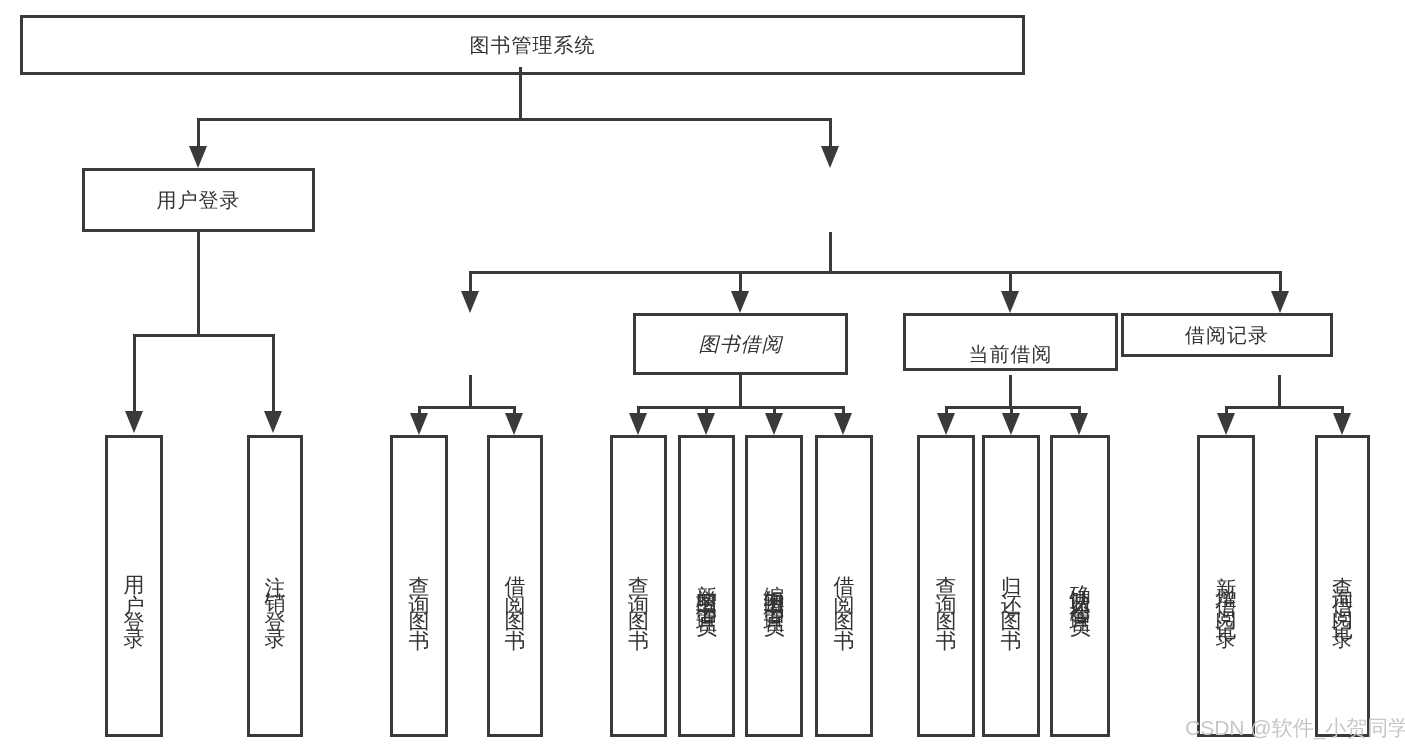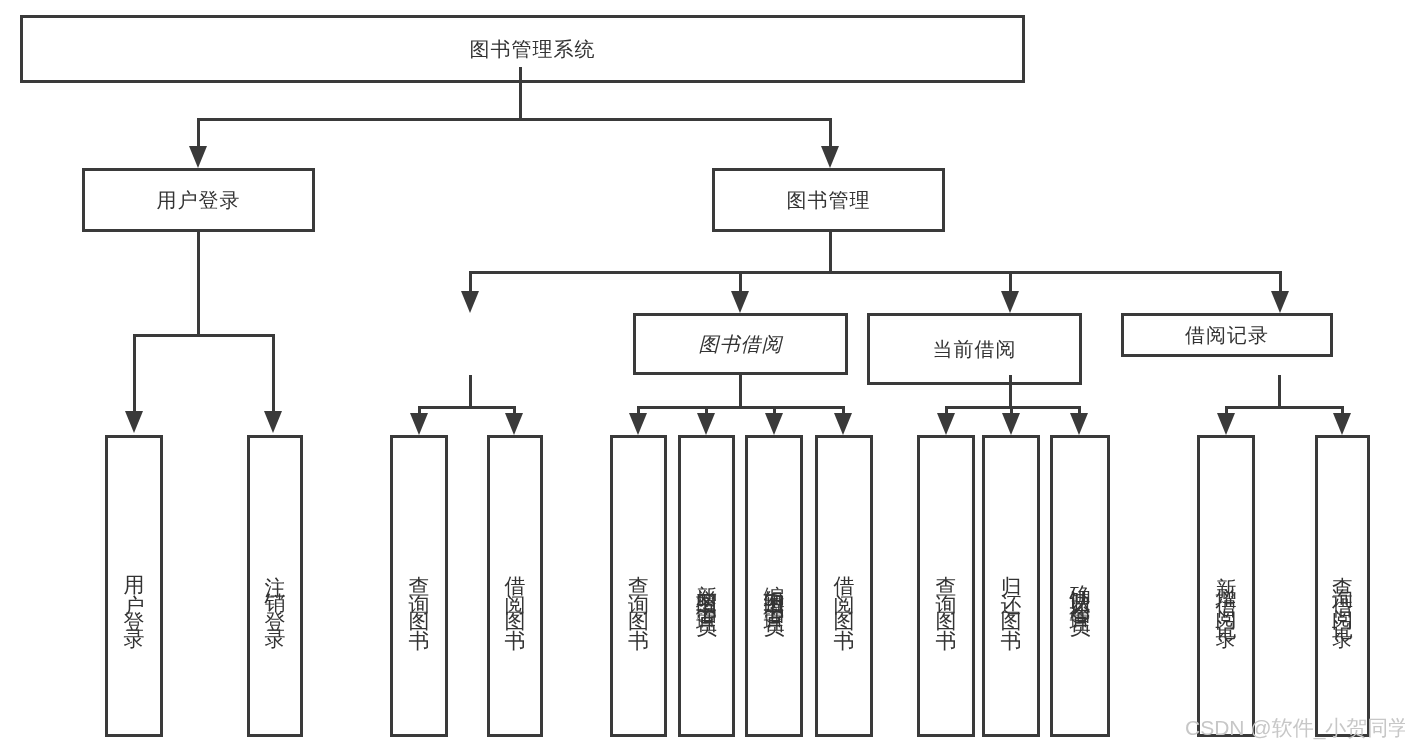--- a/index.html
+++ b/index.html
@@ -63,36 +63,33 @@
     font-size: 21px;
     color: var(--watermark, #c7c7c7);
     white-space: nowrap;
   }
 </style>
 </head>
 <body>
 
 <div class="canvas">
 
-  <div class="hbox" style="left:20px; top:15px; width:1005px; height:68px;padding-left:20px;">
+  <div class="hbox" style="left:20px; top:15px; width:1005px; height:60px;padding-left:20px;">
     <span>图书管理系统</span>
   </div>
 
   <div class="line" style="left:519px; top:67px; width:3px; height:53px;"></div>
   <div class="line" style="left:197px; top:118px; width:634px; height:3px;"></div>
   <div class="line" style="left:197px; top:118px; width:3px; height:32px;"></div>
   <div class="arrow" style="left:189px; top:146px;"></div>
   <div class="line" style="left:829px; top:118px; width:3px; height:32px;"></div>
   <div class="arrow" style="left:821px; top:146px;"></div>
 
   <div class="hbox" style="left:82px; top:168px; width:233px; height:64px;">
     <span>用户登录</span>
-  </div>
-  <div class="hbox" style="left:712px; top:168px; width:233px; height:64px;">
-    <span>图书管理</span>
   </div>
 
   <div class="line" style="left:197px; top:232px; width:3px; height:104px;"></div>
   <div class="line" style="left:133px; top:334px; width:142px; height:3px;"></div>
   <div class="line" style="left:133px; top:334px; width:3px; height:79px;"></div>
   <div class="arrow" style="left:125px; top:411px;"></div>
   <div class="line" style="left:272px; top:334px; width:3px; height:79px;"></div>
   <div class="arrow" style="left:264px; top:411px;"></div>
 
   <div class="line" style="left:829px; top:232px; width:3px; height:41px;"></div>
@@ -102,21 +99,21 @@
   <div class="line" style="left:739px; top:271px; width:3px; height:22px;"></div>
   <div class="arrow" style="left:731px; top:291px;"></div>
   <div class="line" style="left:1009px; top:271px; width:3px; height:22px;"></div>
   <div class="arrow" style="left:1001px; top:291px;"></div>
   <div class="line" style="left:1279px; top:271px; width:3px; height:22px;"></div>
   <div class="arrow" style="left:1271px; top:291px;"></div>
 
   <div class="hbox" style="left:633px; top:313px; width:215px; height:62px;font-style:italic;">
     <span>图书借阅</span>
   </div>
-  <div class="hbox" style="left:867px; top:313px; width:215px; height:72px;">
+  <div class="hbox" style="left:903px; top:313px; width:215px; height:58px;align-items:flex-end;">
     <span>当前借阅</span>
   </div>
   <div class="hbox" style="left:1121px; top:313px; width:212px; height:44px;">
     <span>借阅记录</span>
   </div>
 
   <div class="line" style="left:469px; top:375px; width:3px; height:33px;"></div>
   <div class="line" style="left:418px; top:406px; width:98px; height:3px;"></div>
   <div class="line" style="left:418px; top:406px; width:3px; height:10px;"></div>
   <div class="arrow" style="left:410px; top:413px;"></div>

